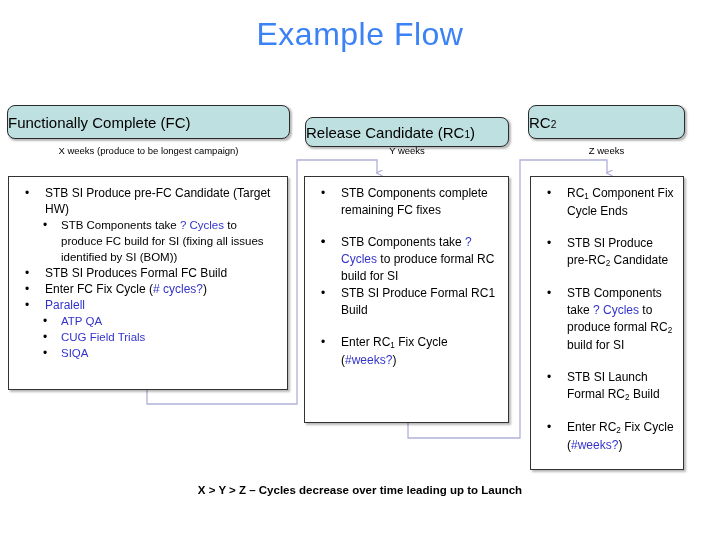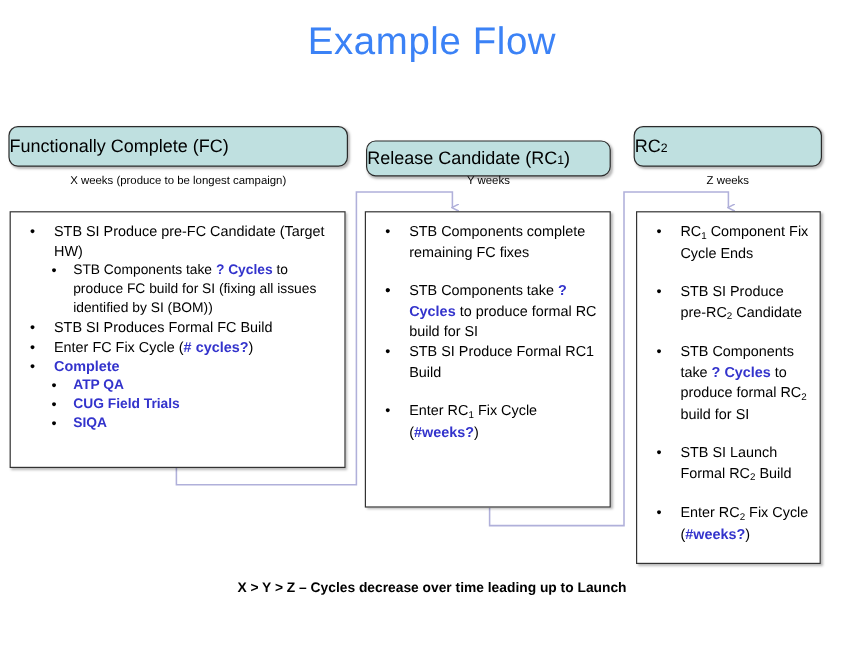--- a/index.html
+++ b/index.html
@@ -90,21 +90,21 @@
   }
   
   .lvl1 { padding-left: 30px; }
   .lvl1 > .dot { left: 10px; }
   
   .lvl2 { padding-left: 46px; font-size: 11.5px; }
   .lvl2 > .dot { left: 28px; }
 
   .gap { height: 15px; }
 
-  .blue { color: #3333cc; font-weight: bold; }
+  .blue { color: #3333cc; }
   sub { font-size: 0.68em; vertical-align: baseline; position: relative; bottom: -0.28em; }
 
   
   #content-box-2 .bullet { line-height: 17px; }
   #content-box-1 .bullet { line-height: 17px; }
 
   
   #connectors {
     position: absolute;
     left: 0; top: 0;
@@ -159,21 +159,21 @@
     <span></span>
 </div>
 <div class="phase-duration" id="phase-duration-2">Z weeks</div>
 
 <div class="content-box" id="content-box-0">
   <div class="bullet-list">
       <div class="bullet lvl1"><span class="dot">•</span><span><span>STB SI Produce pre-FC Candidate (Target HW)</span></span></div>
       <div class="bullet lvl2"><span class="dot">•</span><span><span>STB Components take </span><span class="blue">? Cycles</span><span> to produce FC build for SI (fixing all issues identified by SI (BOM))</span></span></div>
       <div class="bullet lvl1"><span class="dot">•</span><span><span>STB SI Produces Formal FC Build</span></span></div>
       <div class="bullet lvl1"><span class="dot">•</span><span><span>Enter FC Fix Cycle (</span><span class="blue"># cycles?</span><span>)</span></span></div>
-      <div class="bullet lvl1"><span class="dot">•</span><span><span class="blue">Complete</span></span></div>
+      <div class="bullet lvl1"><span class="dot">•</span><span><span class="blue">Paralell</span></span></div>
       <div class="bullet lvl2"><span class="dot">•</span><span><span class="blue">ATP QA</span></span></div>
       <div class="bullet lvl2"><span class="dot">•</span><span><span class="blue">CUG Field Trials</span></span></div>
       <div class="bullet lvl2"><span class="dot">•</span><span><span class="blue">SIQA</span></span></div>
     </div>
 </div>
 
 <div class="content-box" id="content-box-1">
   <div class="bullet-list">
       <div class="bullet lvl1"><span class="dot">•</span><span><span>STB Components complete remaining FC fixes</span></span></div>
       <div class="gap"></div>

